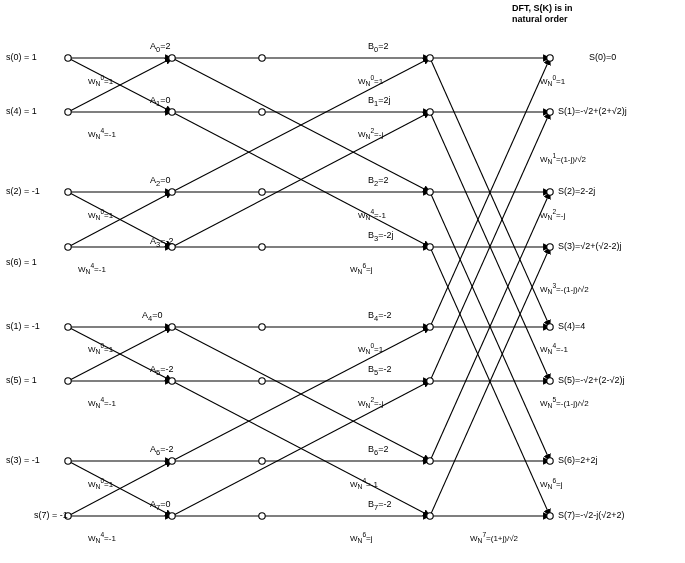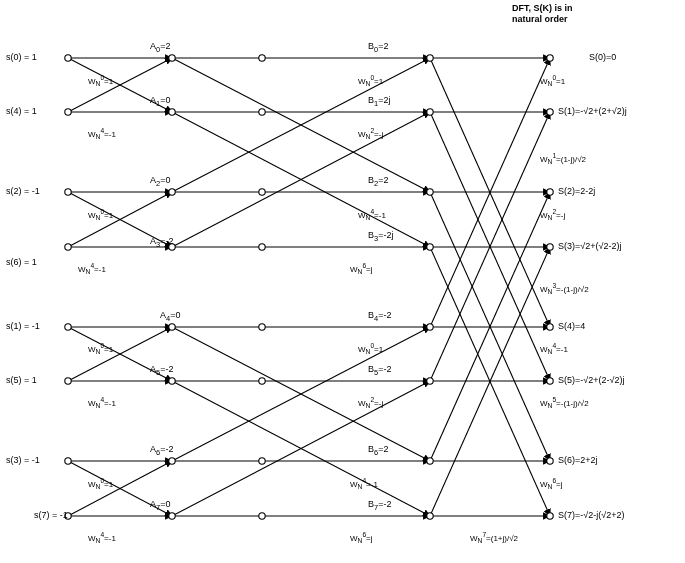--- a/index.html
+++ b/index.html
@@ -156,21 +156,21 @@
       <div class="lbl" style="left: 6px; top: 186px;">s(2) = -1</div>
       <div class="lbl" style="left: 6px; top: 257px; text-align: center;">s(6) = 1</div>
       <div class="lbl" style="left: 6px; top: 321px;">s(1) = -1</div>
       <div class="lbl" style="left: 6px; top: 375px;">s(5) = 1</div>
       <div class="lbl" style="left: 6px; top: 455px;">s(3) = -1</div>
       <div class="lbl" style="left: 6px; top: 510px; padding-left: 28px;">s(7) = -1</div>
       <div class="lbl" style="left: 150px; top: 41px; text-align: right;">A<sub>0</sub>=2</div>
       <div class="lbl" style="left: 150px; top: 95px;">A<sub>1</sub>=0</div>
       <div class="lbl" style="left: 150px; top: 175px;">A<sub>2</sub>=0</div>
       <div class="lbl" style="left: 150px; top: 236px; text-align: right;">A<sub>3</sub>=-2</div>
-      <div class="lbl" style="left: 160px; top: 310px;">A<sub>4</sub>=0</div>
+      <div class="lbl" style="left: 142px; top: 310px;">A<sub>4</sub>=0</div>
       <div class="lbl" style="left: 150px; top: 364px;">A<sub>5</sub>=-2</div>
       <div class="lbl" style="left: 150px; top: 444px;">A<sub>6</sub>=-2</div>
       <div class="lbl" style="left: 150px; top: 499px;">A<sub>7</sub>=0</div>
       <div class="lbl" style="left: 368px; top: 41px;">B<sub>0</sub>=2</div>
       <div class="lbl" style="left: 368px; top: 95px;">B<sub>1</sub>=2j</div>
       <div class="lbl" style="left: 368px; top: 175px;">B<sub>2</sub>=2</div>
       <div class="lbl" style="left: 368px; top: 230px;">B<sub>3</sub>=-2j</div>
       <div class="lbl" style="left: 368px; top: 310px;">B<sub>4</sub>=-2</div>
       <div class="lbl" style="left: 368px; top: 364px;">B<sub>5</sub>=-2</div>
       <div class="lbl" style="left: 368px; top: 444px;">B<sub>6</sub>=2</div>

